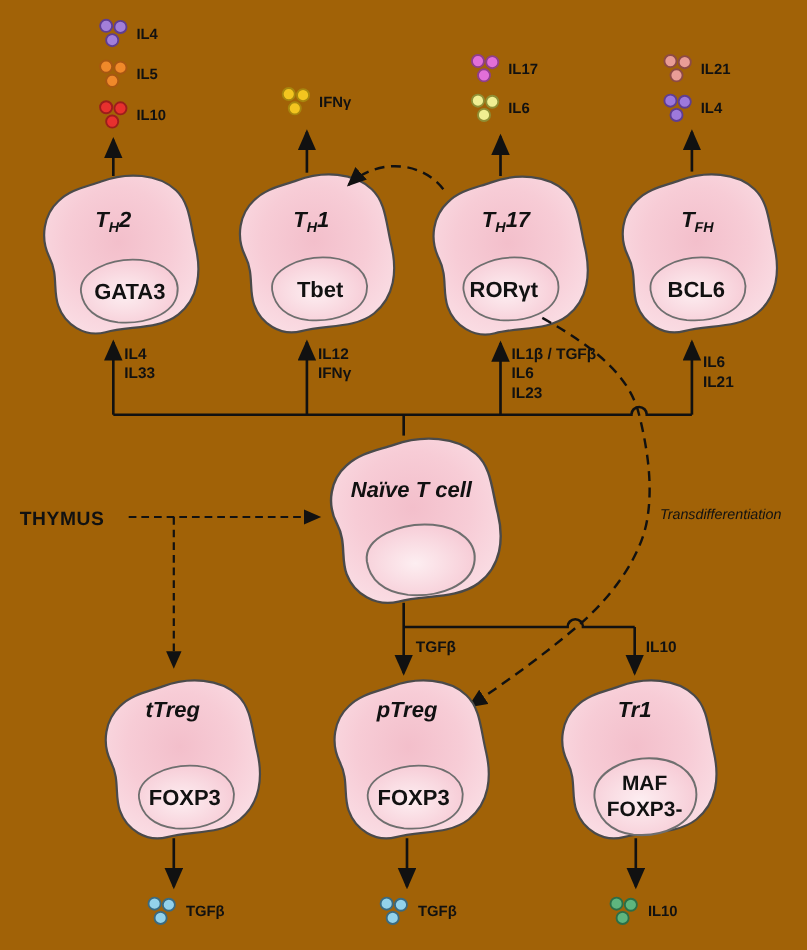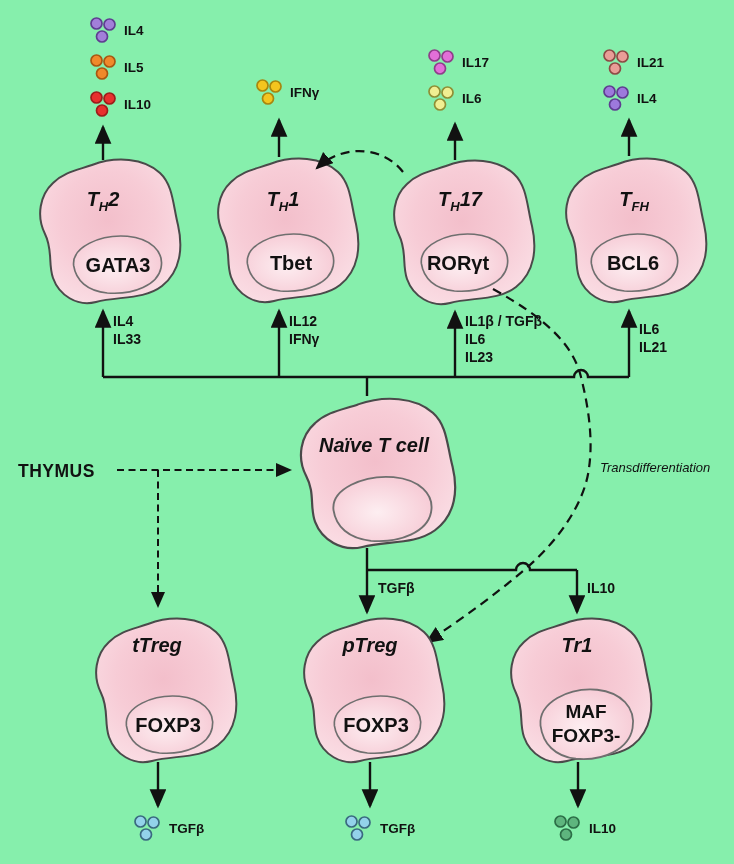--- a/index.html
+++ b/index.html
@@ -1,16 +1,16 @@
 <!DOCTYPE html>
 <html><head>
 <meta charset="utf-8">
 <style>
   html,body { margin:0; padding:0; background:#ffffff; }
-  .canvas { width:734px; height:864px; background:#86efac; position:relative; font-family:"Liberation Sans",sans-serif; }
+  .canvas { width:734px; height:864px; background:#a16207; position:relative; font-family:"Liberation Sans",sans-serif; }
   svg { display:block; }
   .body { fill:url(#gCell); stroke:#4a4a4a; stroke-width:2; }
   .nuc  { fill:url(#gNuc);  stroke:#6f6f6f; stroke-width:1.5; }
   .sol  { stroke:#111; stroke-width:2.4; fill:none; }
   .dash { stroke:#111; stroke-width:2.2; fill:none; stroke-dasharray:9 6; }
   .dashf{ stroke:#111; stroke-width:2;   fill:none; stroke-dasharray:7 4.5; }
   .dots circle { stroke-width:1.7; }
   text { fill:#111; }
   .cytlabel { font:bold 13.5px "Liberation Sans",sans-serif; }
   .indlabel { font:bold 14px "Liberation Sans",sans-serif; }

